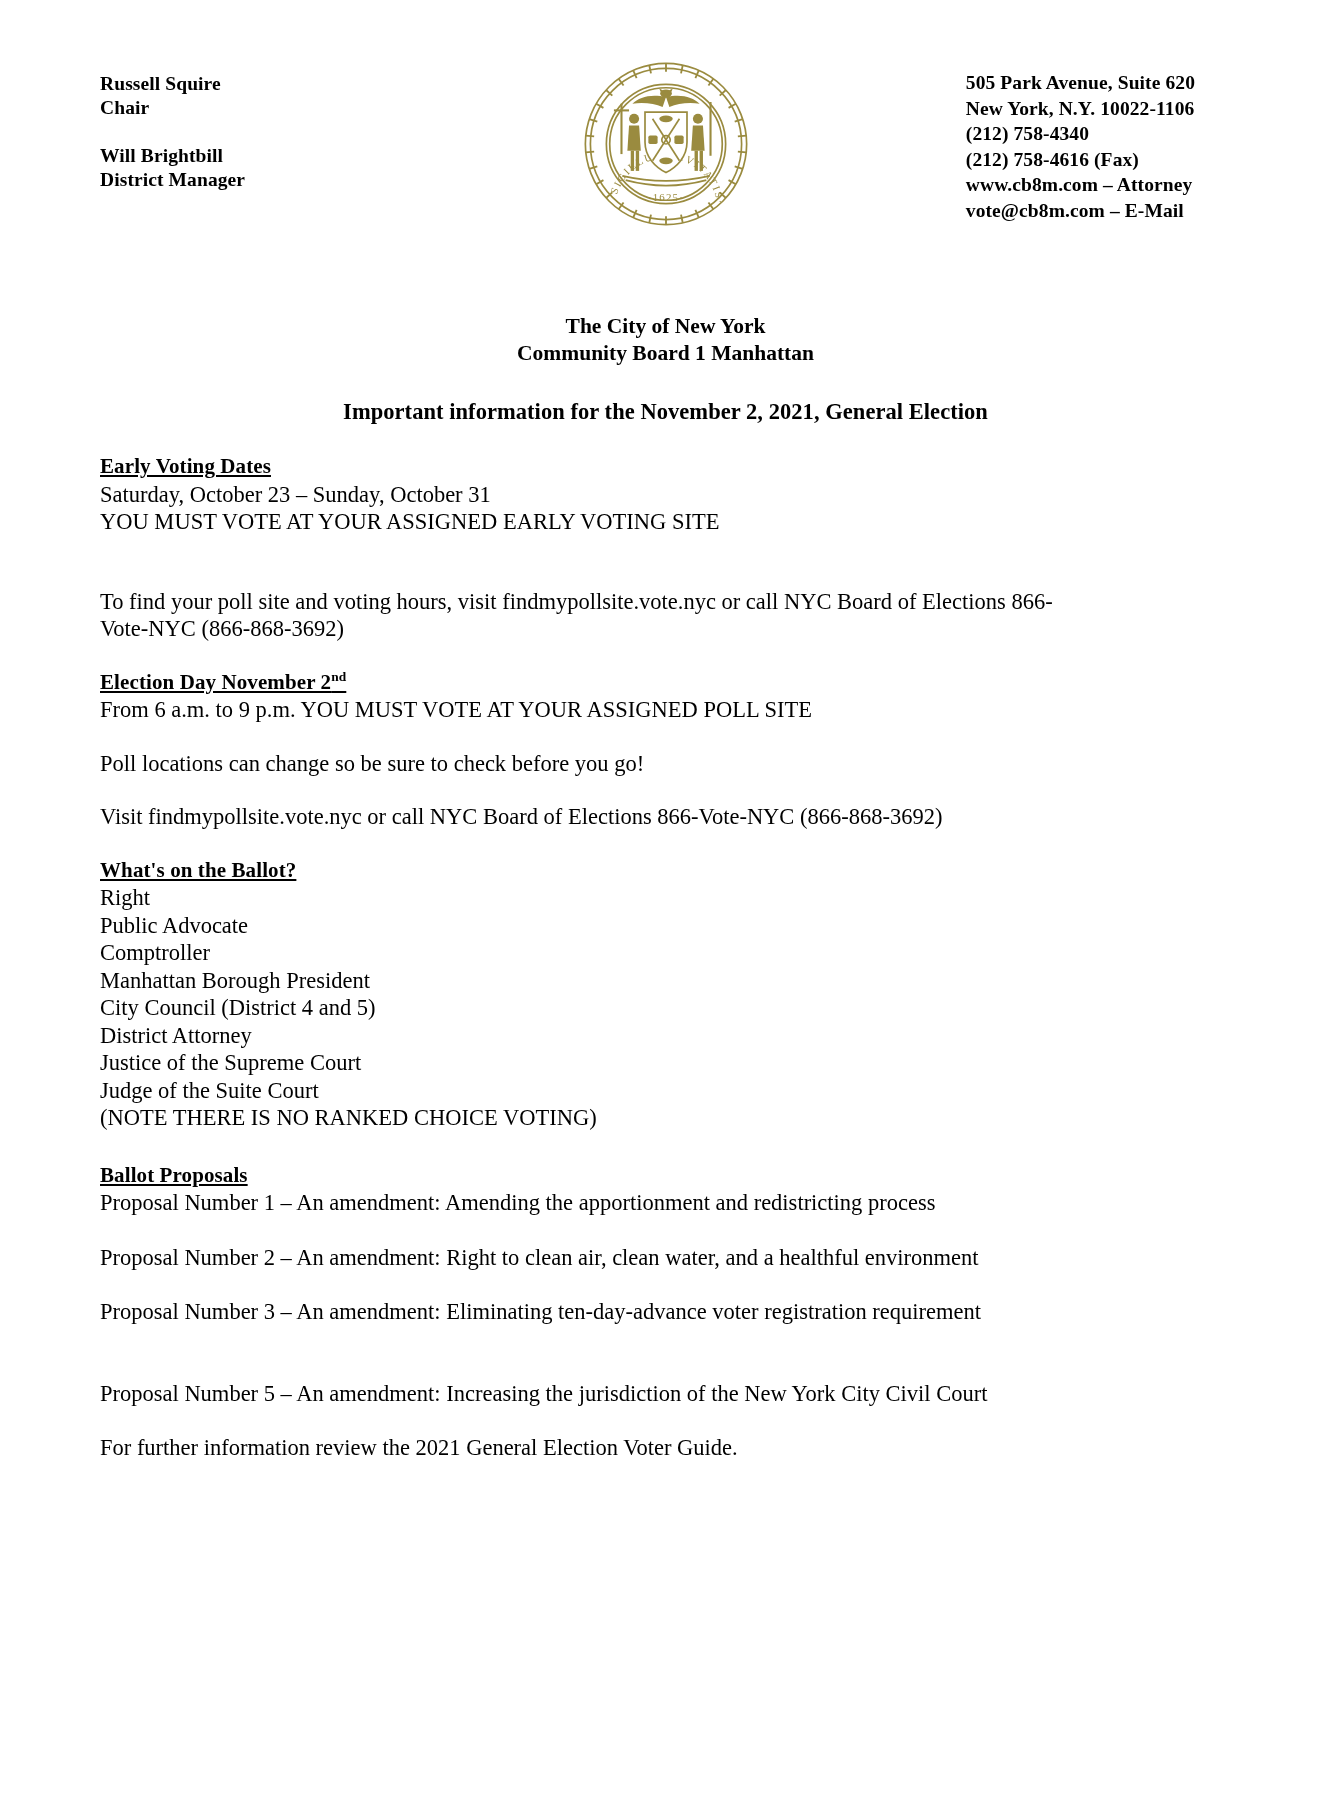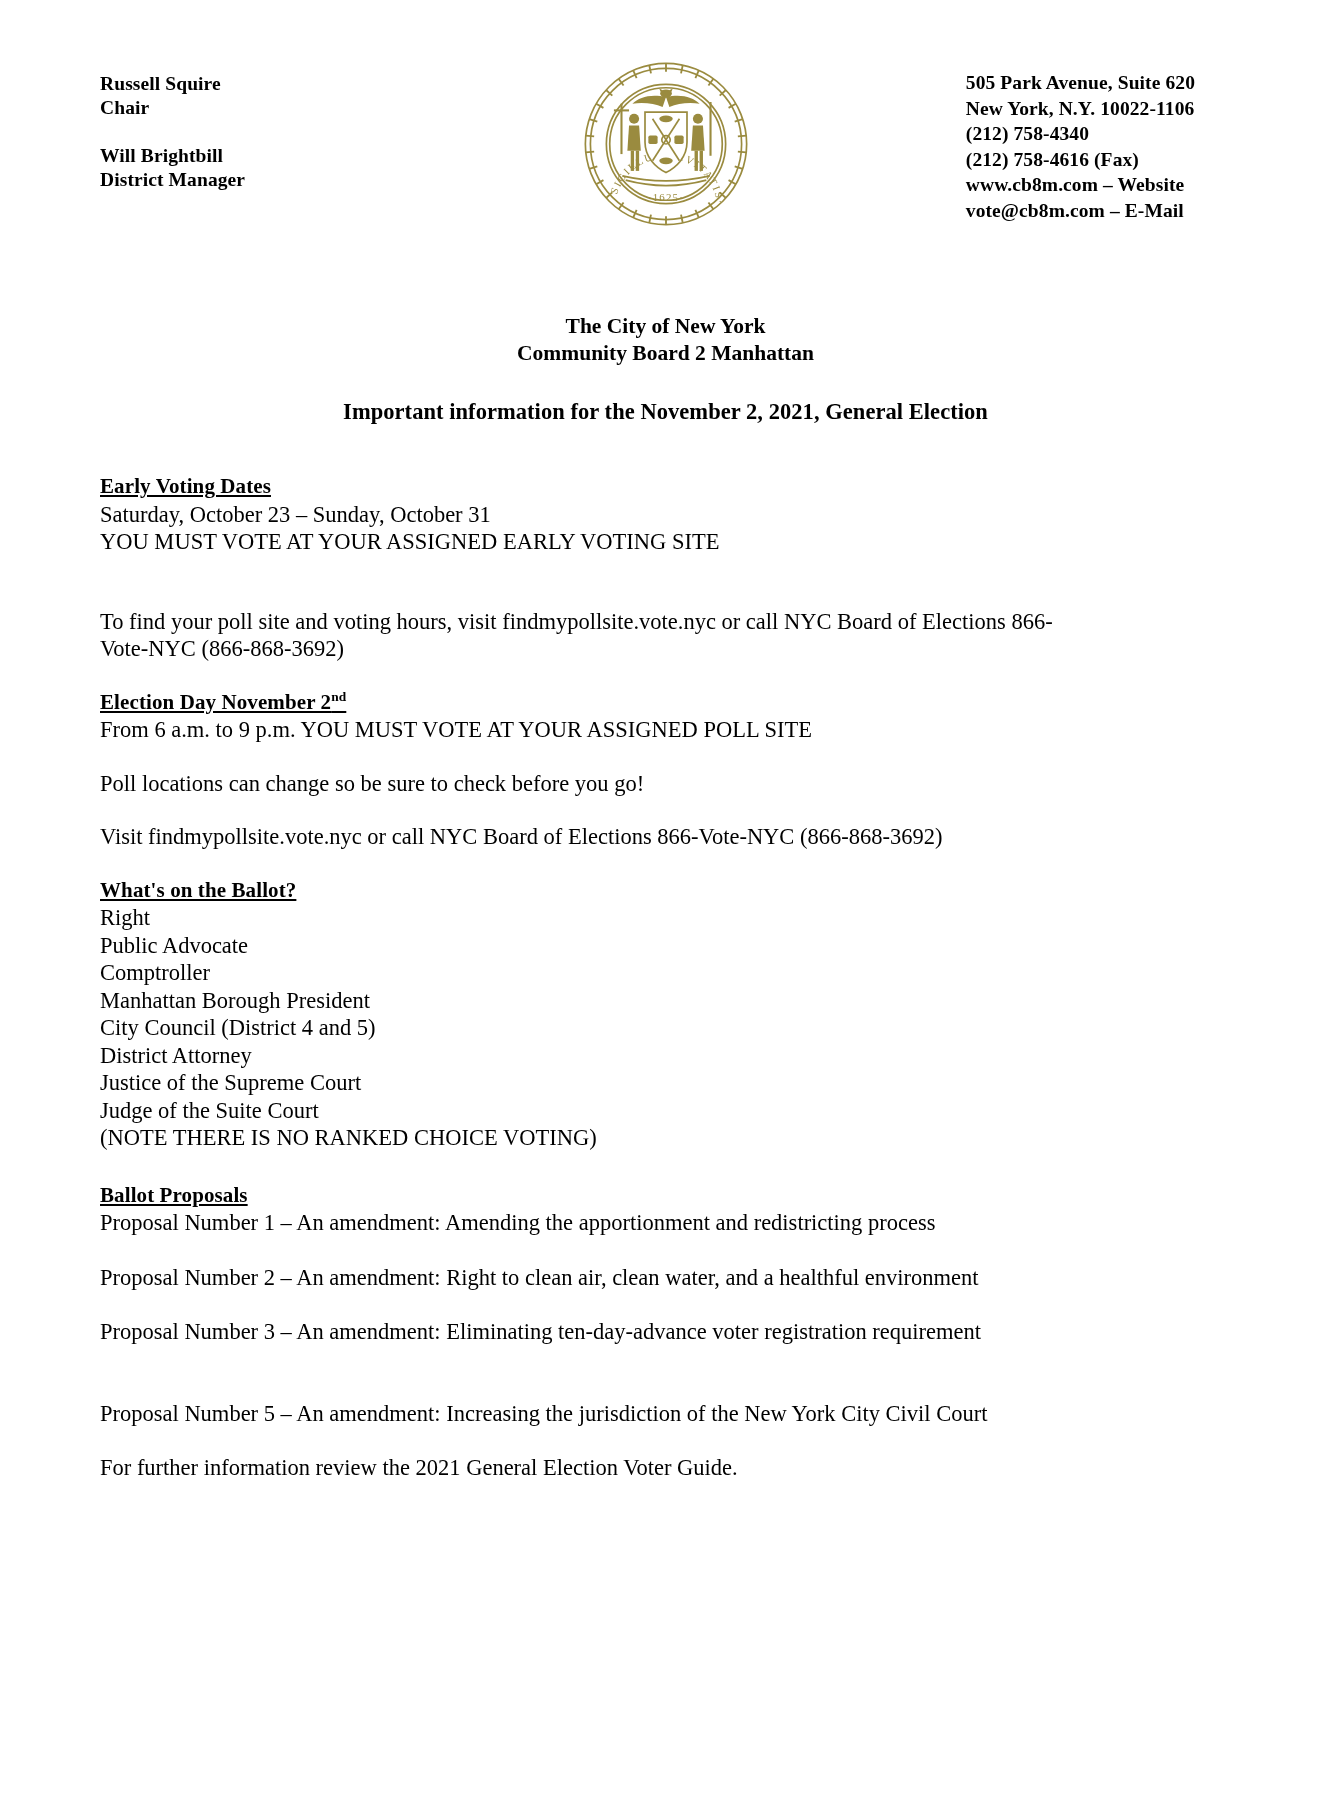--- a/index.html
+++ b/index.html
@@ -72,21 +72,21 @@
   .headline {
     text-align: center;
     font-weight: bold;
     font-size: 22.5px;
     margin-top: 32px;
     letter-spacing: 0.05px;
   }
 
   
   .body-area {
-    margin-top: 48px;
+    margin-top: 28px;
     font-size: 22.5px;
     line-height: 27.5px;
   }
   .sec-head {
     font-weight: bold;
     text-decoration: underline;
     font-size: 21px;
     letter-spacing: 0.1px;
   }
   .sec-head sup {
@@ -218,28 +218,28 @@
 
         <text x="100" y="168" text-anchor="middle" font-family="Liberation Serif, serif" font-size="13" fill="#9A8B3F" letter-spacing="1.4">·1625·</text>
       </svg>
     </div>
 
     <div class="lh-right">
       <div>505 Park Avenue, Suite 620</div>
       <div>New York, N.Y. 10022-1106</div>
       <div>(212) 758-4340</div>
       <div>(212) 758-4616 (Fax)</div>
-      <div>www.cb8m.com – Website</div>
+      <div>www.cb8m.com – Attorney</div>
       <div>vote@cb8m.com – E-Mail</div>
     </div>
   </div>
 
   <div class="org-title">
     <div>The City of New York</div>
-    <div>Community Board 2 Manhattan</div>
+    <div>Community Board 1 Manhattan</div>
   </div>
 
   <div class="headline">Important information for the November 2, 2021, General Election</div>
 
   <div class="body-area">
 
     <div class="sec-head">Early Voting Dates</div>
     <div class="para">Saturday, October 23 – Sunday, October 31</div>
     <div class="para">YOU MUST VOTE AT YOUR ASSIGNED EARLY VOTING SITE</div>
 

